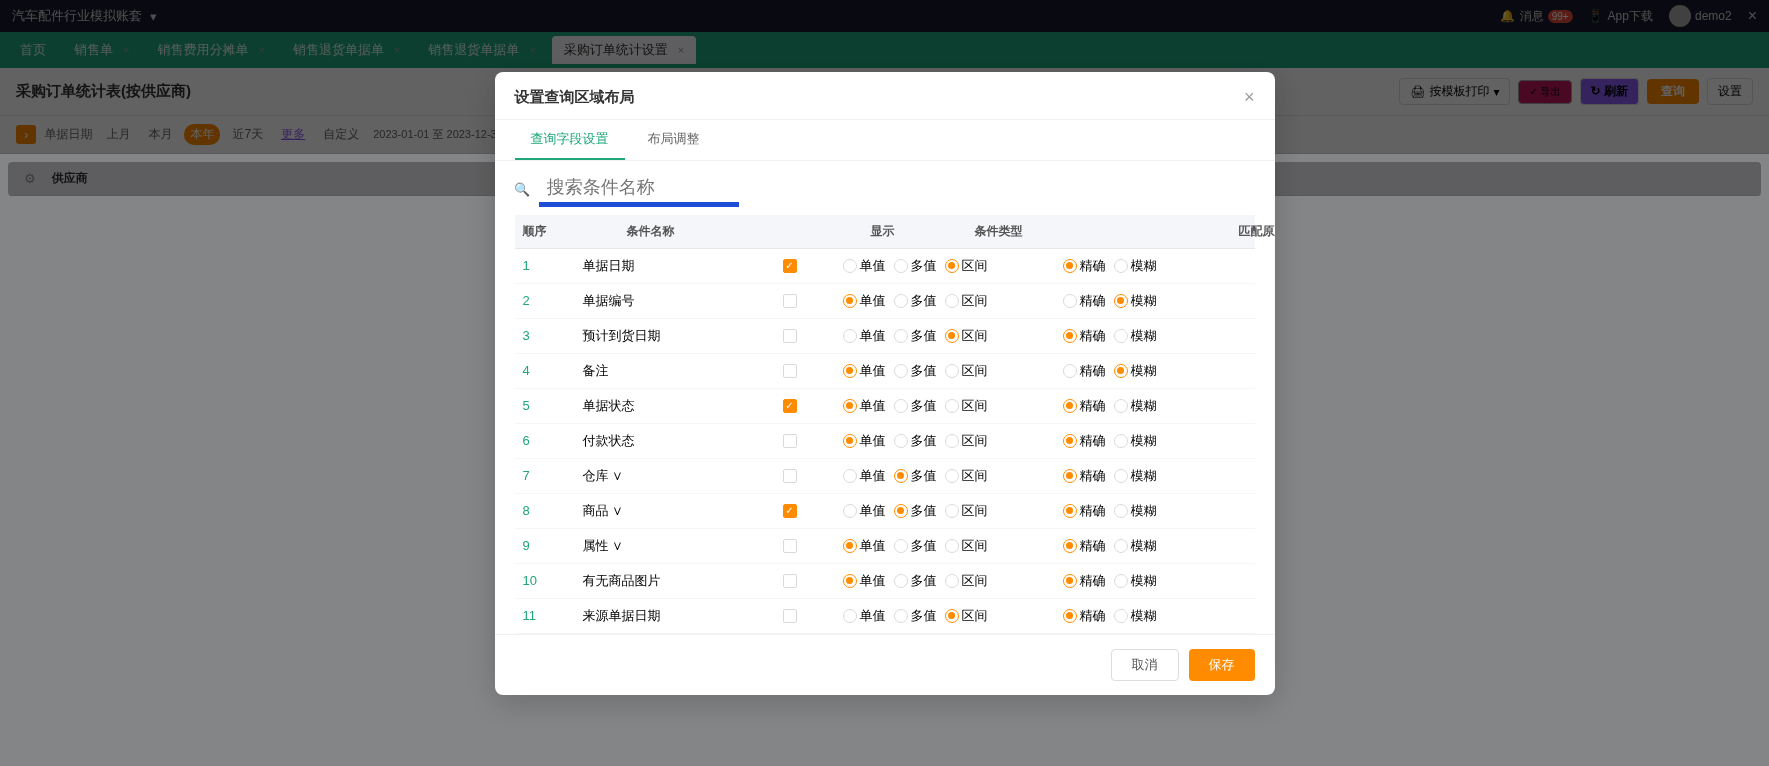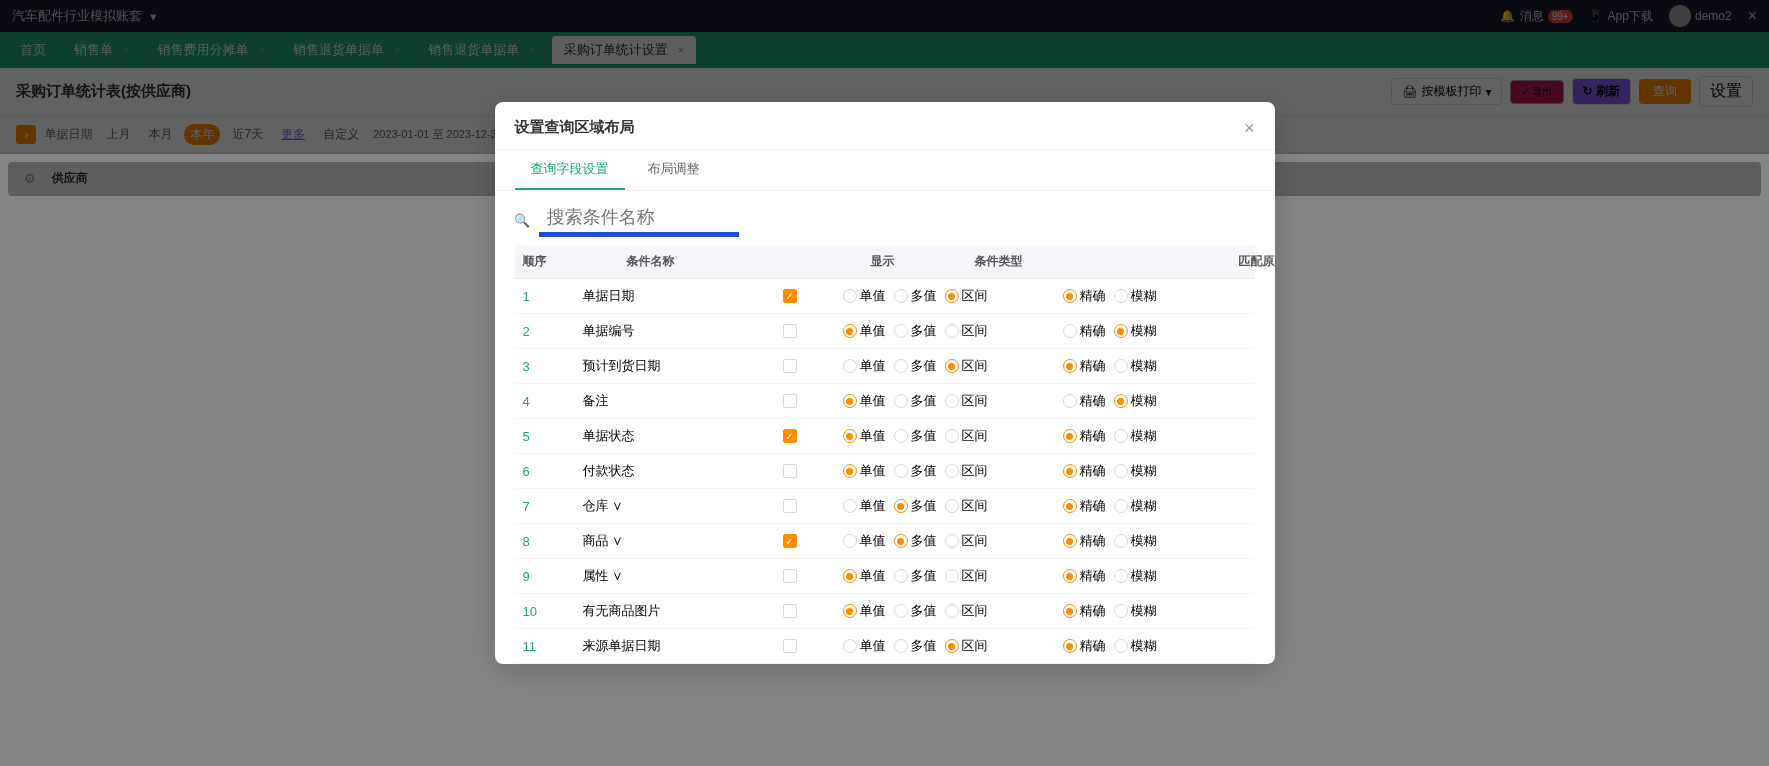--- a/index.html
+++ b/index.html
@@ -54,22 +54,22 @@
       align-items: center;
       justify-content: space-between;
       padding: 0 16px;
       border-bottom: 1px solid #e8e8e8;
     }
     .page-title { font-size: 15px; font-weight: 600; color: #333; }
     .page-actions { display: flex; align-items: center; gap: 8px; }
     .btn-template { border: 1px solid #ddd; background: #fff; padding: 4px 10px; border-radius: 4px; font-size: 12px; cursor: pointer; display: flex; align-items: center; gap: 4px; }
     .btn-export { border: 1px solid #a3a3a3; background: #be185d; padding: 4px 10px; border-radius: 4px; font-size: 10px; cursor: pointer; }
     .btn-refresh { border: 1px solid #ddd; background: #8b5cf6; padding: 4px 10px; border-radius: 4px; font-size: 12px; cursor: pointer; font-weight: bold; }
-    .btn-query { background: #ff8c00; color: #fff; border: none; padding: 4px 14px; border-radius: 4px; font-size: 12px; cursor: pointer; }
-    .btn-settings-sm { background: #fff; border: 1px solid #ddd; padding: 4px 10px; border-radius: 4px; font-size: 16px; cursor: pointer; }
+    .btn-query { background: #ff8c00; color: #fff; border: none; padding: 4px 14px; border-radius: 4px; font-size: 12px; cursor: pointer; font-weight: bold; }
+    .btn-settings-sm { background: #fff; border: 1px solid #ddd; padding: 4px 10px; border-radius: 4px; font-size: 12px; cursor: pointer; }
 
     
     .filter-bar {
       background: #fff;
       padding: 8px 16px;
       display: flex;
       align-items: center;
       gap: 8px;
       border-bottom: 1px solid #e8e8e8;
       font-size: 12px;
@@ -839,14 +839,18 @@
                 <label class="radio-item">
                   <span class="radio-dot"></span>
                   <span>模糊</span>
                 </label>
               </div>
             </div>
           </div>
         </div>
     </div>
 
+    <div class="dialog-footer">
+      <button class="btn-cancel">取消</button>
+      <button class="btn-save">保存</button>
+    </div>
   </div>
 </div>
 
 </body></html>

